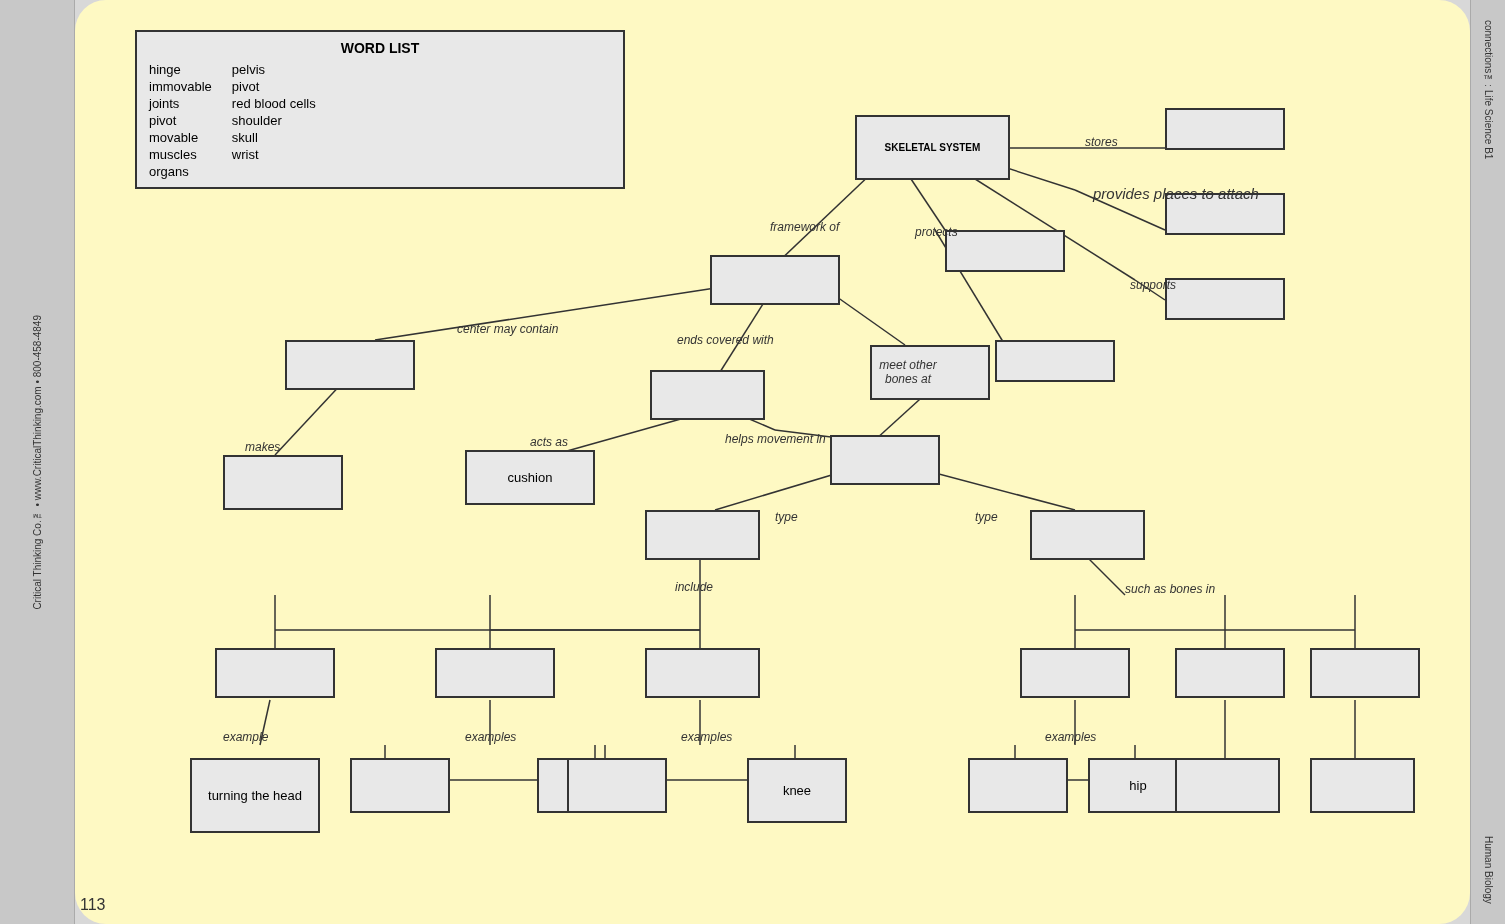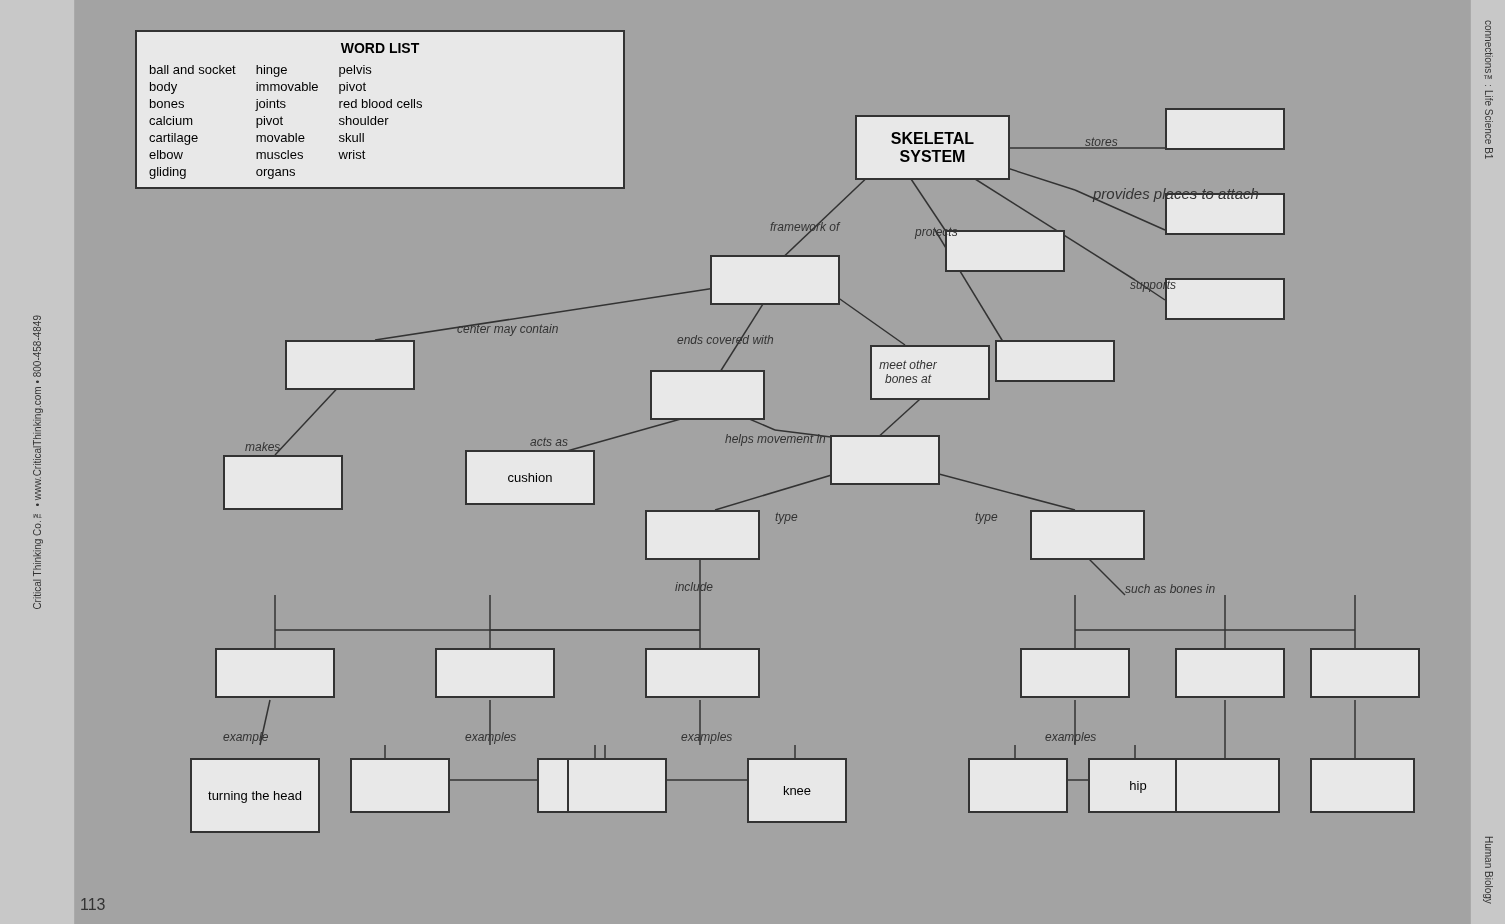--- a/index.html
+++ b/index.html
@@ -56,21 +56,22 @@
       white-space: nowrap;
     }
 
     
     .main {
       position: absolute;
       left: 75px;
       top: 0;
       right: 35px;
       bottom: 0;
-      background: #a3a3a3;
+      background: #fef9c3;
+      border-radius: 31px;
     }
 
     
     .diagram-svg {
       position: absolute;
       top: 0;
       left: 0;
       width: 100%;
       height: 100%;
       pointer-events: none;
@@ -108,21 +109,21 @@
       border: 2px solid #333;
       background: #e8e8e8;
       display: flex;
       align-items: center;
       justify-content: center;
       text-align: center;
       font-size: 13px;
     }
     .box.bold {
       font-weight: bold;
-      font-size: 16px;
+      font-size: 10px;
     }
 
     
     .connector-label {
       position: absolute;
       font-style: italic;
       font-size: 12px;
       color: #333;
     }
 
@@ -224,29 +225,20 @@
     <line x1="1090" y1="215" x2="1210" y2="215" stroke="#333" stroke-width="1.5"></line>
     <line x1="1090" y1="300" x2="1210" y2="300" stroke="#333" stroke-width="1.5"></line>
 
     <line x1="860" y1="230" x2="930" y2="345" stroke="#333" stroke-width="1.5"></line>
 
   </svg>
 
   <div class="word-list">
     <div class="word-list-title">WORD LIST</div>
     <div class="word-list-cols">
-      <div class="word-list-col" id="wl-col1">
-          <span>ball and socket</span>
-          <span>body</span>
-          <span>bones</span>
-          <span>calcium</span>
-          <span>cartilage</span>
-          <span>elbow</span>
-          <span>gliding</span>
-        </div>
       <div class="word-list-col" id="wl-col2">
           <span>hinge</span>
           <span>immovable</span>
           <span>joints</span>
           <span>pivot</span>
           <span>movable</span>
           <span>muscles</span>
           <span>organs</span>
         </div>
       <div class="word-list-col" id="wl-col3">

